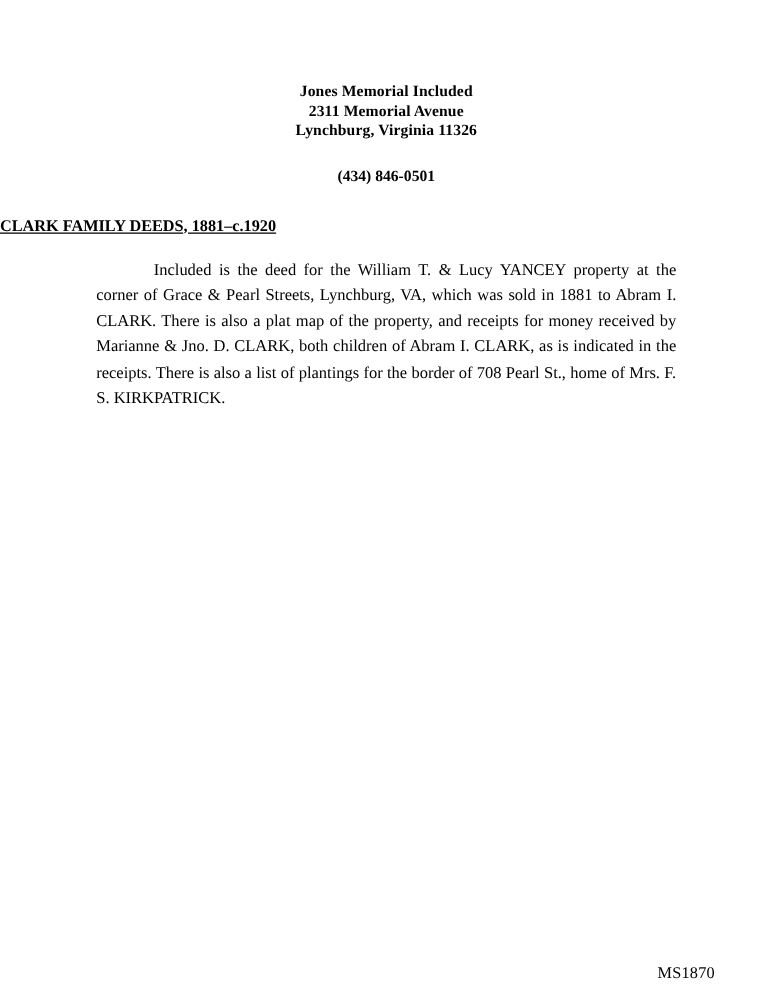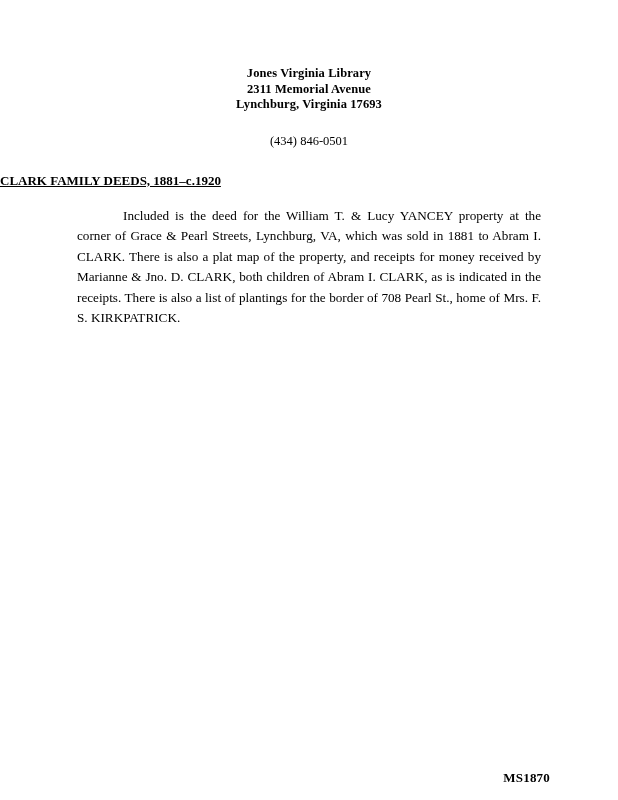--- a/index.html
+++ b/index.html
@@ -27,21 +27,21 @@
     font-weight: bold;
     font-size: 12.5px;
     line-height: 15.5px;
     margin-top: 66px;
   }
   .letterhead div {
     letter-spacing: 0.1px;
   }
   .phone {
     text-align: center;
-    font-weight: normal;
+    font-weight: bold;
     font-size: 12.5px;
     margin-top: 21px;
   }
   .doc-title {
     text-align: left;
     font-weight: bold;
     font-size: 13px;
     margin-top: 24px;
   }
   .doc-title span {
@@ -54,37 +54,37 @@
     text-align: justify;
     text-justify: inter-word;
     font-family: Liberation Serif, serif;
   }
   .body-text .indent {
     display: inline-block;
     width: 46px;
   }
   .footer-code {
     position: absolute;
-    right: 68px;
+    right: 46px;
     bottom: 80px;
-    font-weight: bold;
+    font-weight: normal;
     font-size: 13px;
     letter-spacing: 0.2px;
     margin-top: 40px;
   }
 </style>
 </head>
 <body>
 
 <div class="page">
 
   <div class="letterhead">
-    <div>Jones Virginia Library</div>
+    <div>Jones Memorial Included</div>
     <div>2311 Memorial Avenue</div>
-    <div>Lynchburg, Virginia  17693</div>
+    <div>Lynchburg, Virginia  11326</div>
   </div>
 
   <div class="phone">(434)  846-0501</div>
 
   <div class="doc-title">
     <span>CLARK FAMILY DEEDS, 1881–c.1920</span>
   </div>
 
   <div class="body-text">
     <span class="indent"></span><span>Included is the deed for the William T. &amp; Lucy YANCEY property at the corner of Grace &amp; Pearl Streets, Lynchburg, VA, which was sold in 1881 to Abram I. CLARK.  There is also a plat map of the property, and receipts for money received by Marianne &amp; Jno. D. CLARK, both children of Abram I. CLARK, as is indicated in the receipts.  There is also a list of plantings for the border of 708 Pearl St., home of Mrs. F. S. KIRKPATRICK.</span>

